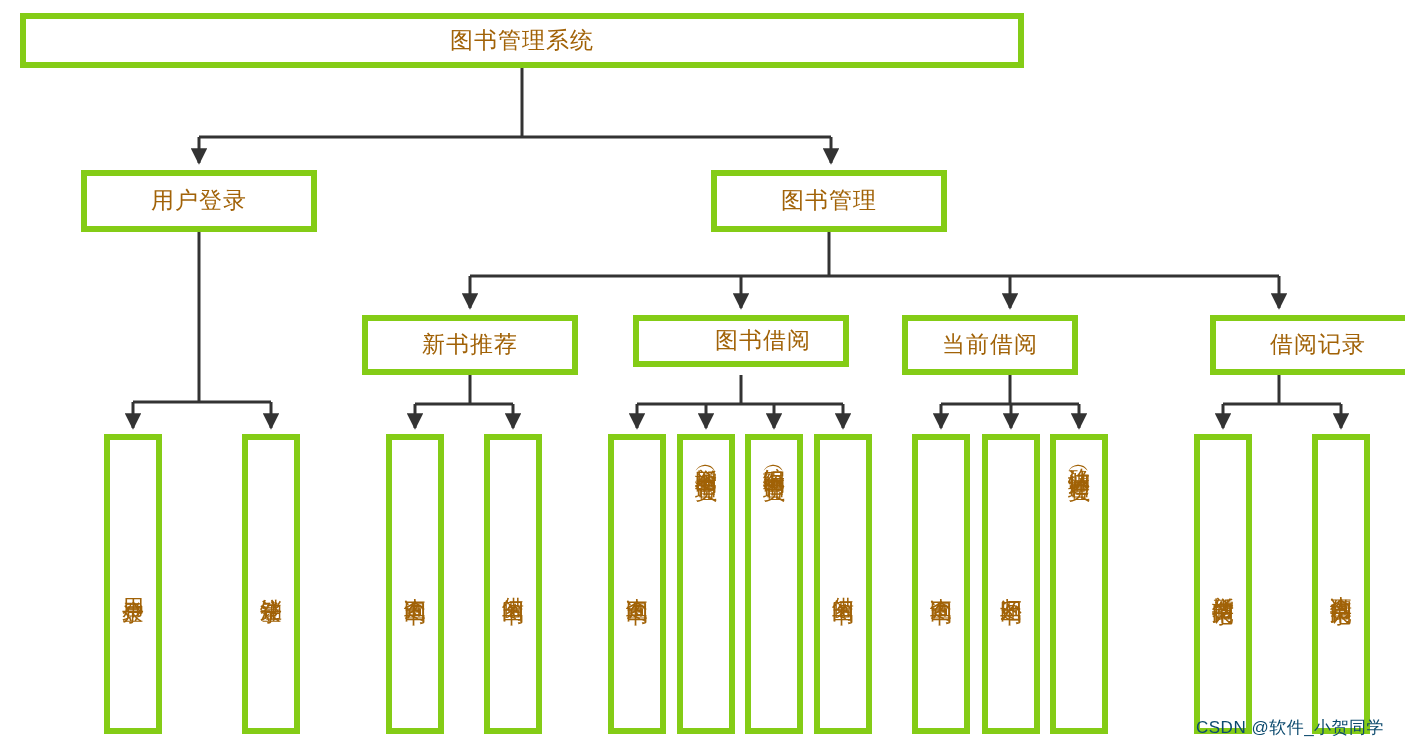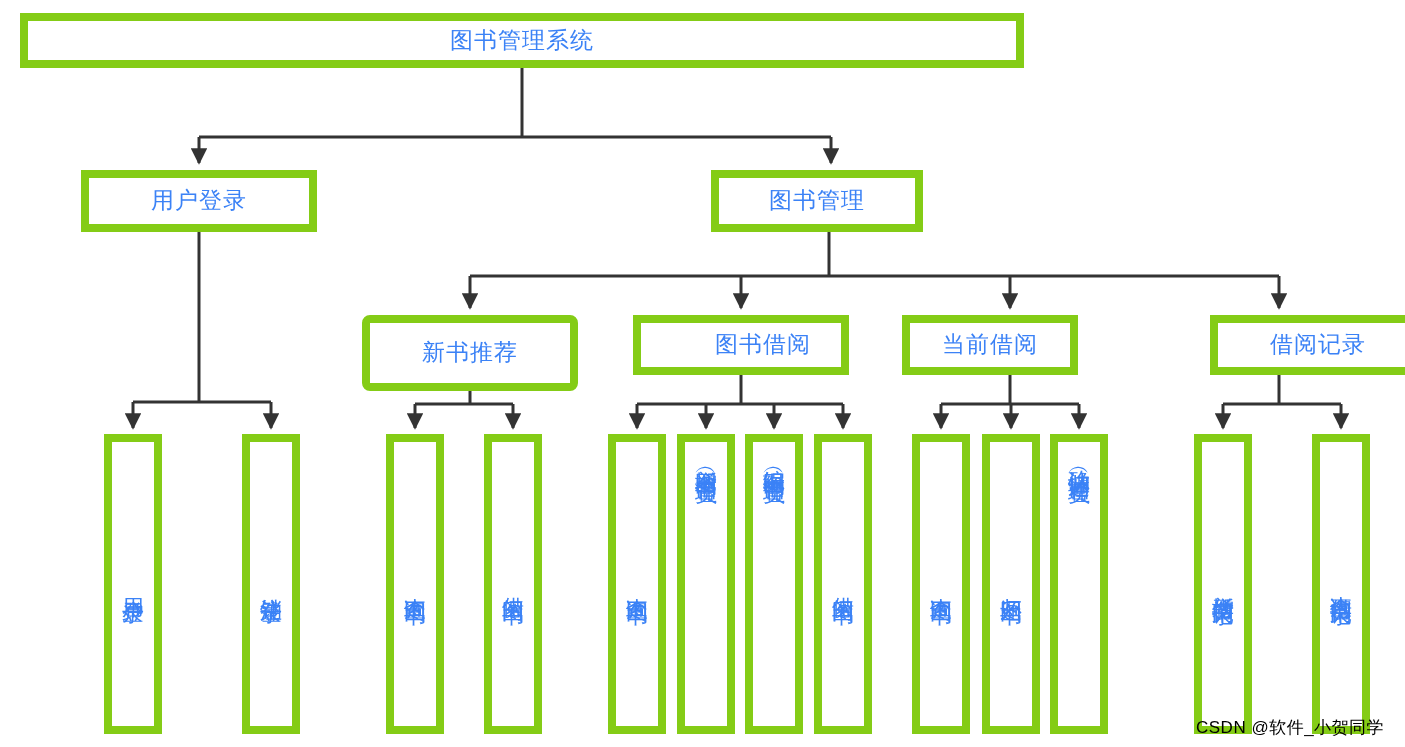--- a/index.html
+++ b/index.html
@@ -23,25 +23,25 @@
     left: 0;
     top: 0;
     width: 1405px;
     height: 747px;
     pointer-events: none;
   }
   .node {
     position: absolute;
     box-sizing: border-box;
     background: #ffffff;
-    border: 8px solid #84cc16;
+    border: 6px solid #84cc16;
     display: flex;
     align-items: center;
     justify-content: center;
-    color: #3b82f6;
+    color: #a16207;
   }
   .node.horizontal {
     font-size: 23px;
     letter-spacing: 1px;
   }
   .node.vertical {
     font-size: 22px;
   }
   .node .label-h {
     white-space: nowrap;
@@ -58,21 +58,21 @@
   .node.vertical.align-center {
     align-items: center;
   }
   .node.vertical.align-top {
     align-items: flex-start;
     padding-top: 10px;
   }
   .watermark {
     position: absolute;
     font-size: 17px;
-    color: #000000;
+    color: #0c4a6e;
     white-space: nowrap;
     letter-spacing: 0.5px;
   }
 </style>
 </head>
 <body>
 
 <div id="diagram">
 
   <svg class="edges" viewBox="0 0 1405 747" xmlns="http://www.w3.org/2000/svg">
@@ -125,28 +125,28 @@
     </g>
   </svg>
 
   <div class="node horizontal" style="left:20px; top:13px; width:1004px; height:55px;">
     <span class="label-h">图书管理系统</span>
   </div>
 
   <div class="node horizontal" style="left:81px; top:170px; width:236px; height:62px;">
     <span class="label-h">用户登录</span>
   </div>
-  <div class="node horizontal" style="left:711px; top:170px; width:212px; height:62px;">
+  <div class="node horizontal" style="left:711px; top:170px; width:236px; height:62px;">
     <span class="label-h">图书管理</span>
   </div>
 
-  <div class="node horizontal" style="left:362px; top:315px; width:216px; height:76px;border-radius:8px;">
+  <div class="node horizontal" style="left:362px; top:315px; width:216px; height:60px;">
     <span class="label-h">新书推荐</span>
   </div>
-  <div class="node horizontal" style="left:633px; top:315px; width:216px; height:60px;padding-left:44px;">
+  <div class="node horizontal" style="left:633px; top:315px; width:216px; height:52px;padding-left:44px;">
     <span class="label-h">图书借阅</span>
   </div>
   <div class="node horizontal" style="left:902px; top:315px; width:176px; height:60px;">
     <span class="label-h">当前借阅</span>
   </div>
   <div class="node horizontal" style="left:1210px; top:315px; width:216px; height:60px;">
     <span class="label-h">借阅记录</span>
   </div>
 
   <div class="node vertical align-center" style="left:104px; top:434px; width:58px; height:300px;">

